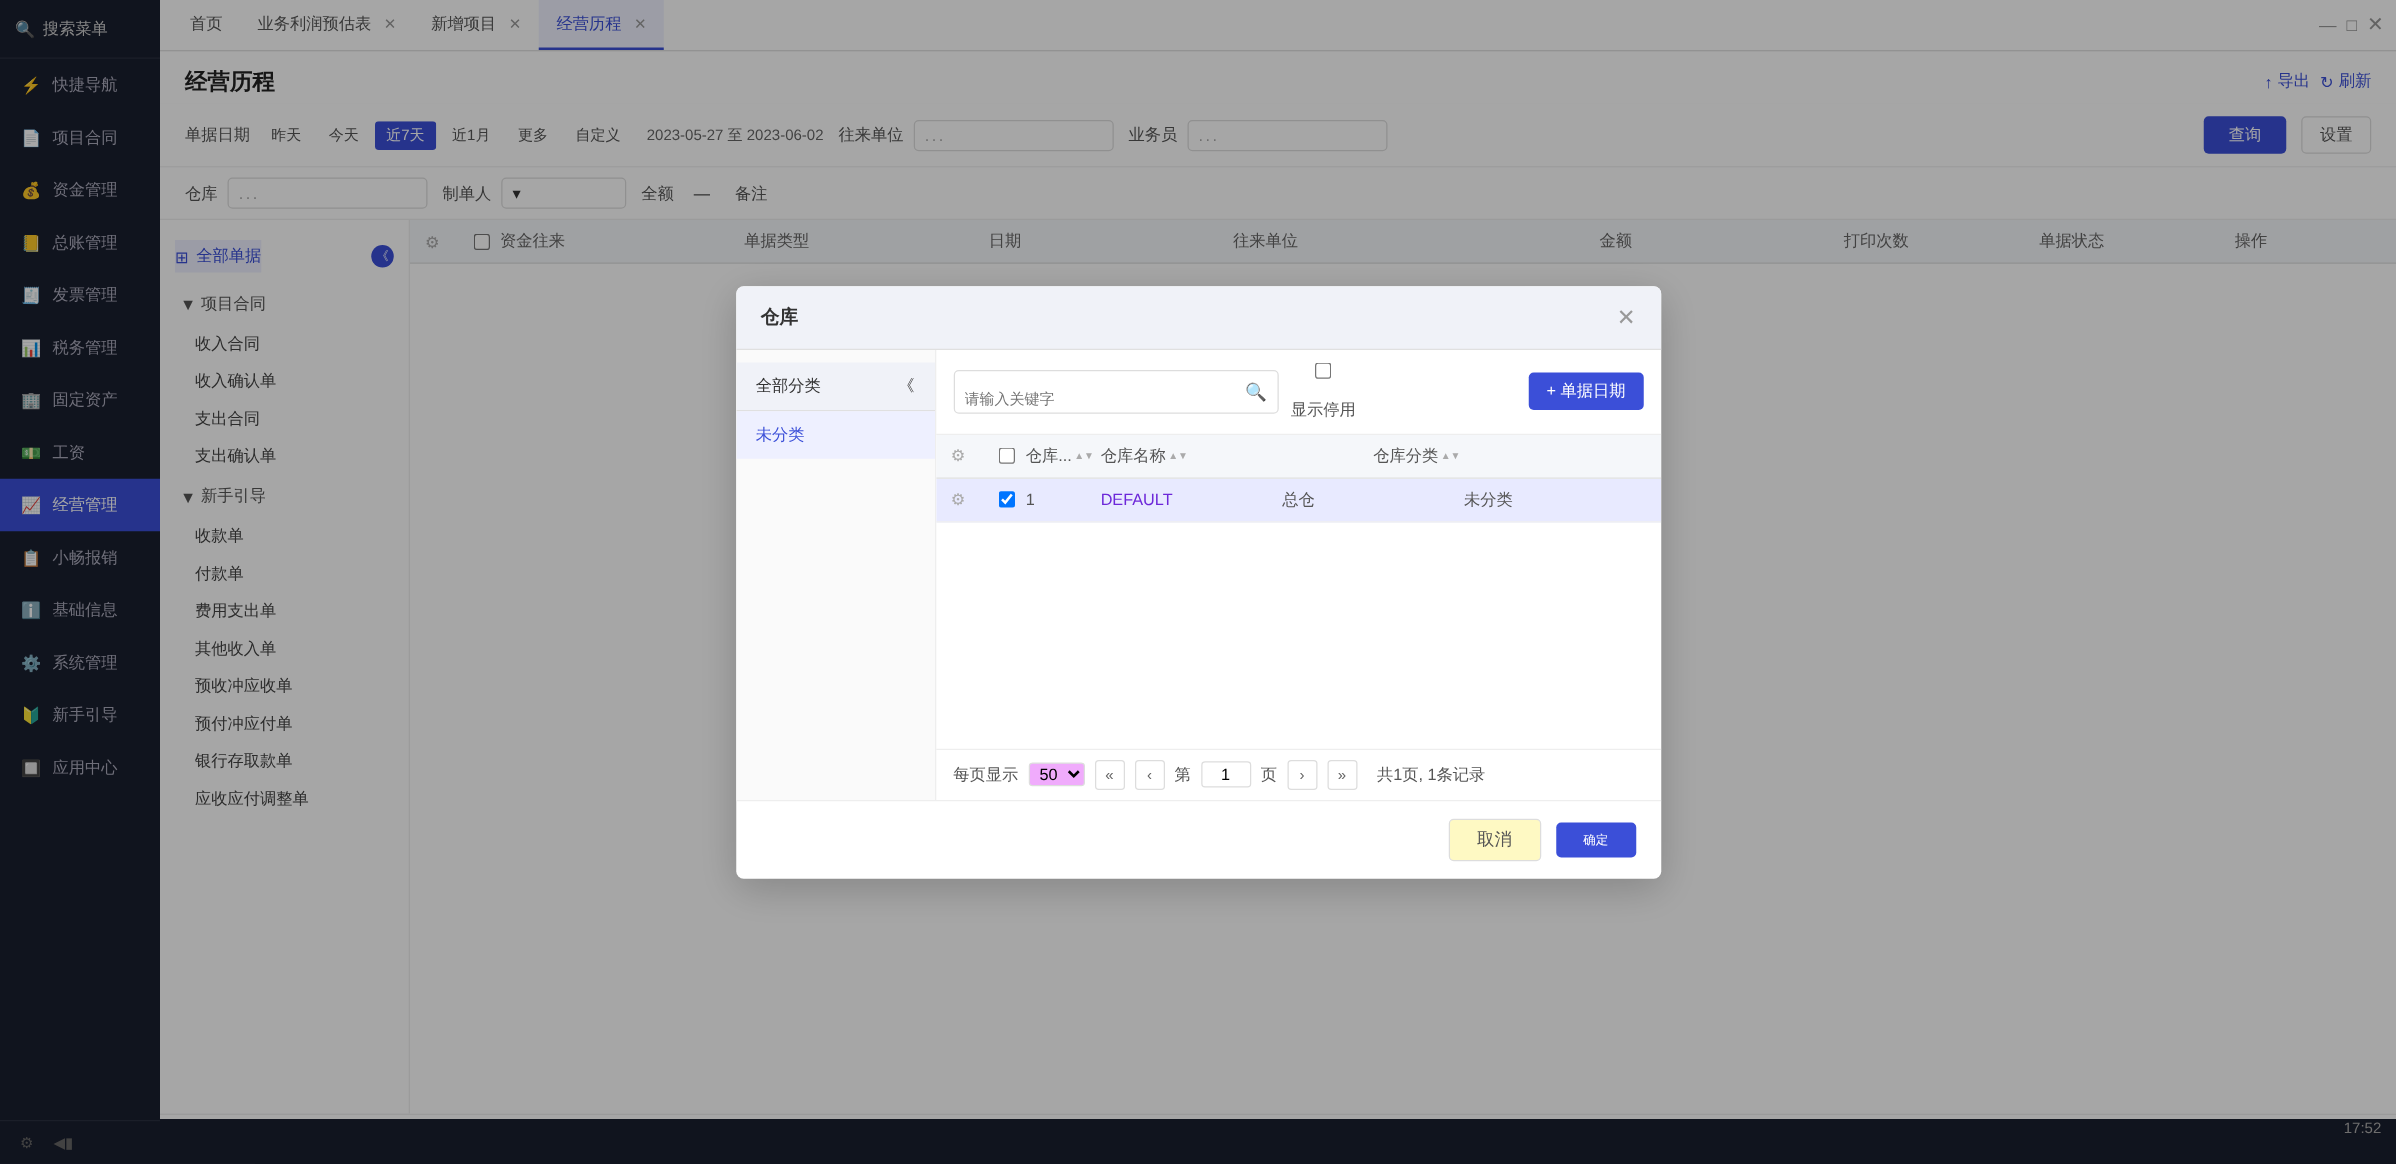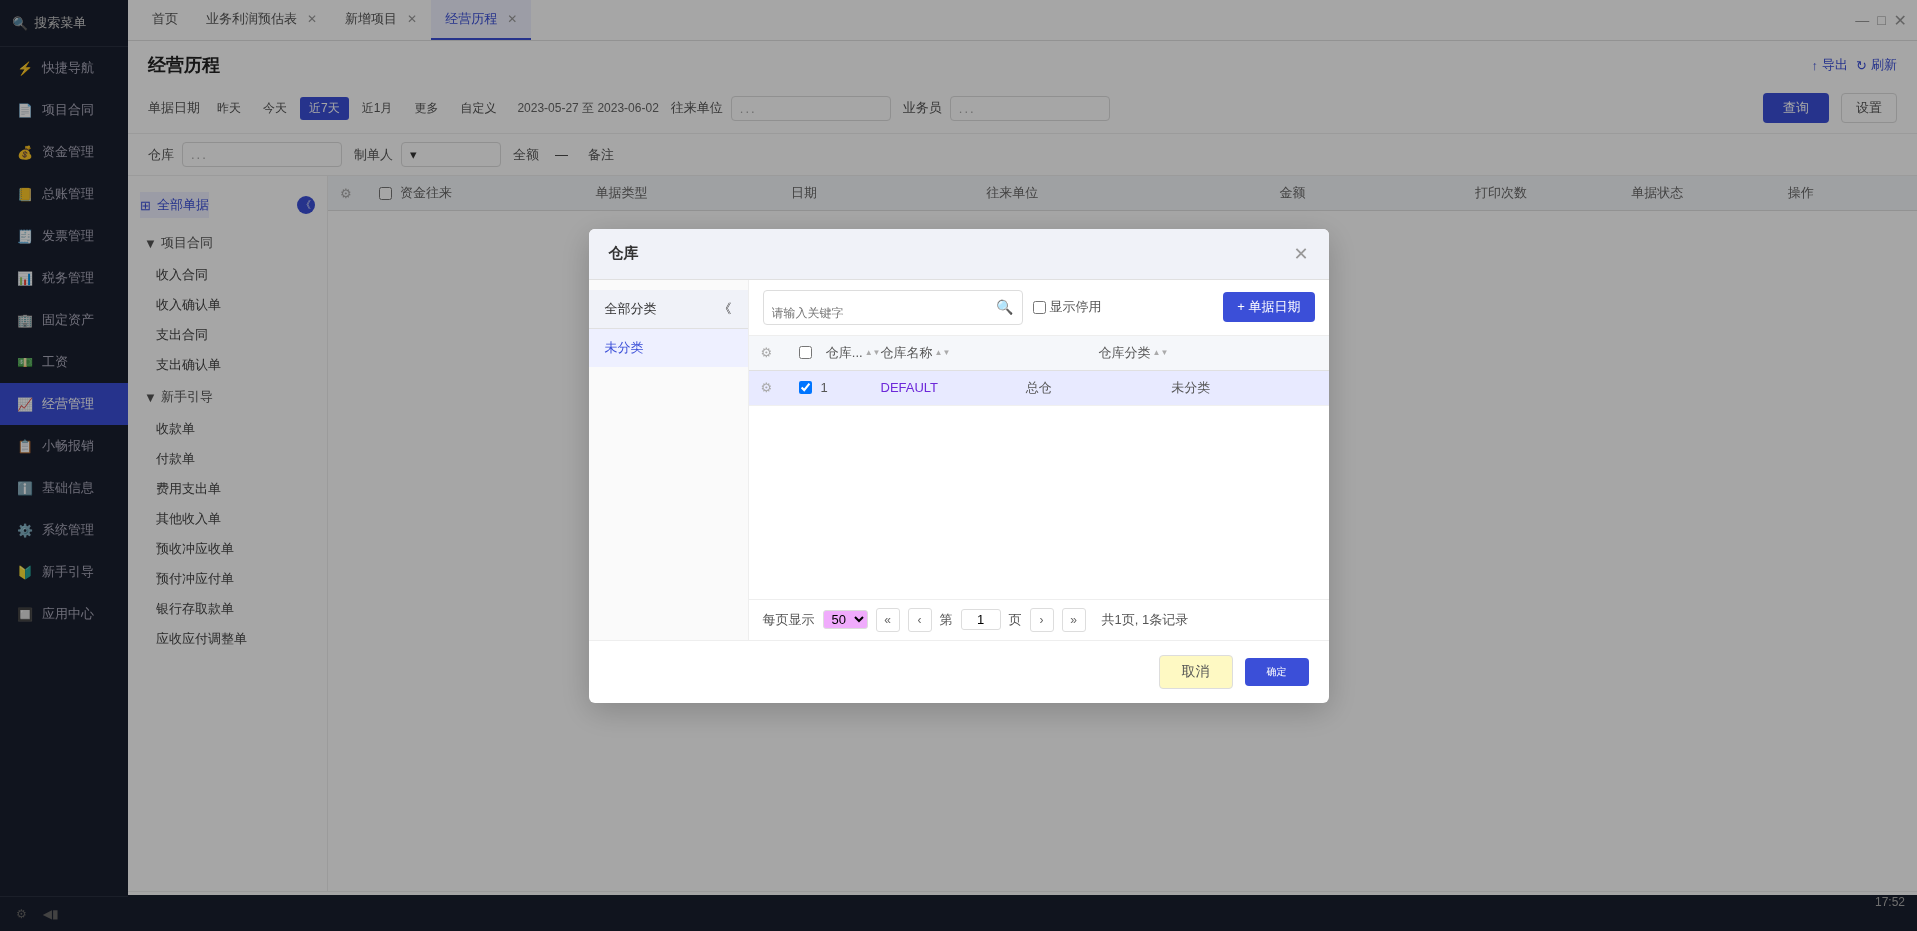--- a/index.html
+++ b/index.html
@@ -170,42 +170,42 @@
       border-bottom: 1px solid #eee;
     }
     .search-box {
       flex: 1; display: flex; align-items: center; border: 1px solid #ddd;
       border-radius: 4px; padding: 4px 8px; background: #fff; max-width: 260px;
     }
     .search-box input {
       border: none; outline: none; font-size: 12px; width: 100%; color: #333; margin-top: 11px;
     }
     .search-icon { color: #aaa; font-size: 14px; }
-    .checkbox-label { display: flex; align-items: center; gap: 4px; font-size: 13px; color: #555; }
+    .checkbox-label { display: flex; align-items: center; gap: 16px; font-size: 13px; color: #555; flex-direction: column; }
     .btn-add-warehouse {
       background: #3b4fd8; color: #fff; border: none; border-radius: 4px;
       padding: 6px 14px; font-size: 13px; cursor: pointer; margin-left: auto;
       display: flex; align-items: center; gap: 4px;
     }
 
     
     .modal-table { flex: 1; overflow-y: auto; }
     .modal-table-header {
       display: flex; align-items: center; background: #f5f7fa;
       border-bottom: 1px solid #e0e0e0; padding: 8px 12px;
       font-size: 13px; color: #666; position: sticky; top: 0;
     }
     .modal-table-row {
       display: flex; align-items: center; padding: 8px 12px;
       border-bottom: 1px solid #f0f0f0; font-size: 13px;
     }
     .modal-table-row.selected-row { background: #e8eaff; }
     .col-settings { width: 30px; color: #aaa; cursor: pointer; }
     .col-check { width: 30px; display: flex; align-items: center; justify-content: center; }
-    .col-num { width: 60px; color: #555; justify-content: flex-end; }
+    .col-num { width: 60px; color: #555; }
     .col-code { flex: 1; color: #6d28d9; }
     .col-name { flex: 1; color: #555; }
     .col-category { flex: 1; color: #555; }
     .col-sort { display: flex; align-items: center; gap: 2px; color: #555; cursor: pointer; }
     .sort-arrows { display: flex; flex-direction: column; font-size: 8px; color: #aaa; }
 
     
     .modal-footer-pagination {
       padding: 8px 14px; border-top: 1px solid #eee;
       display: flex; align-items: center; gap: 8px; font-size: 13px; color: #555;

